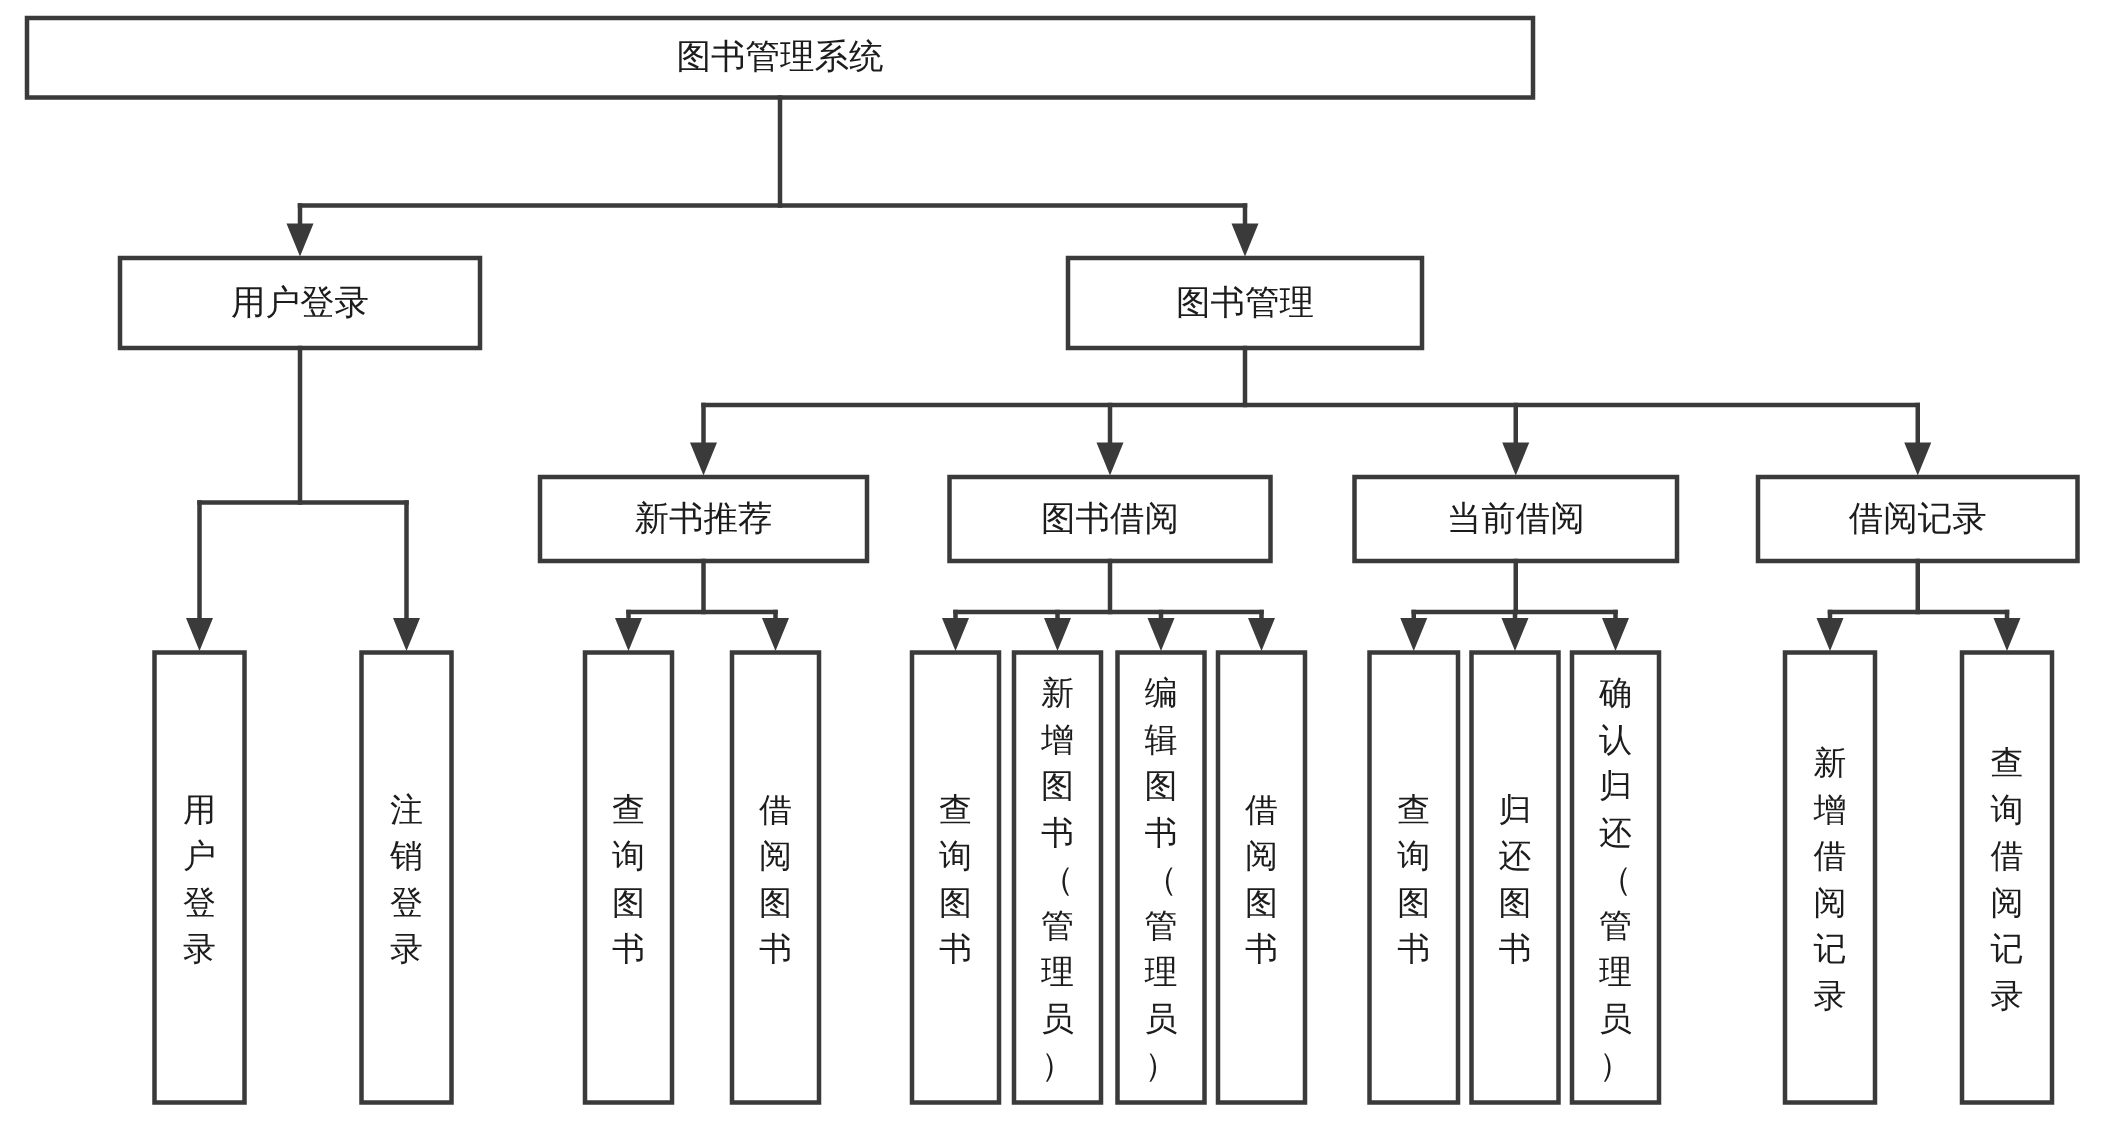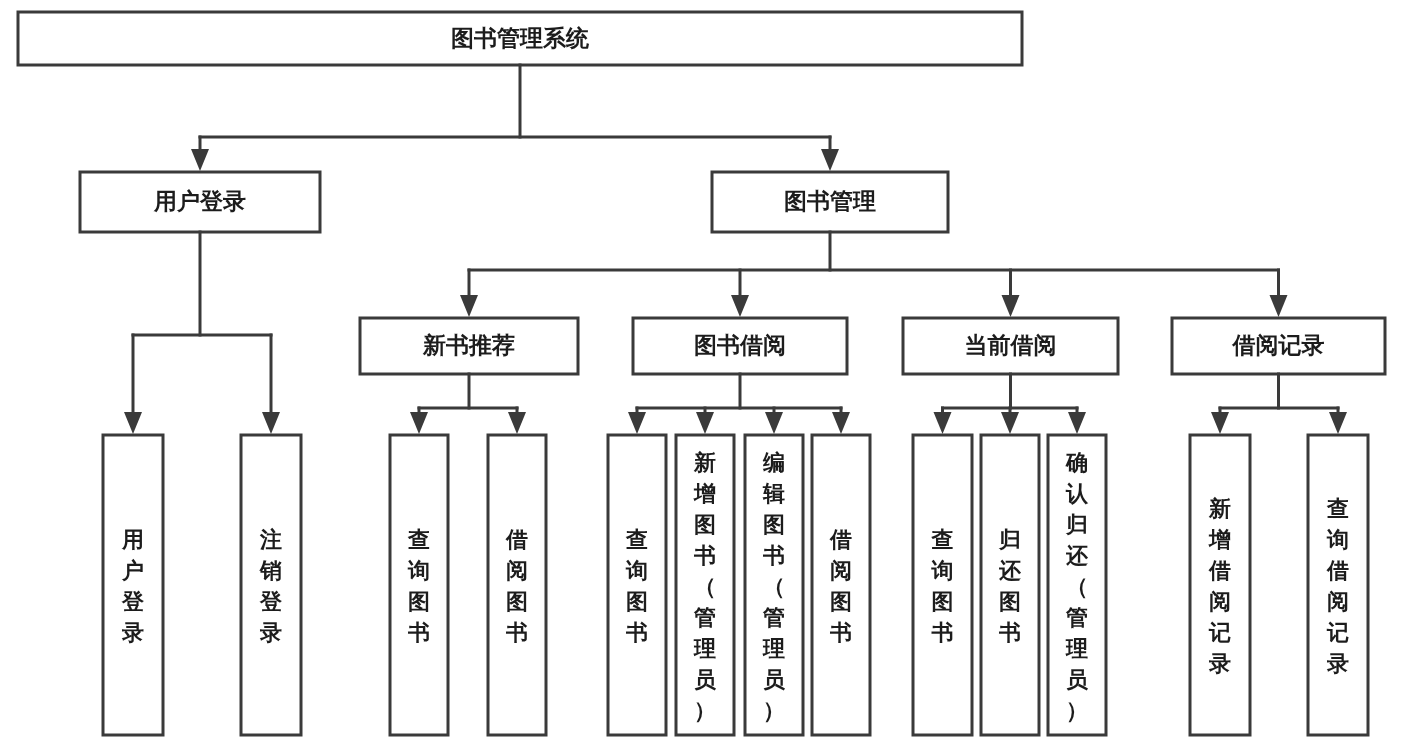--- a/index.html
+++ b/index.html
@@ -10,21 +10,20 @@
   body {
     width: 1405px;
     height: 747px;
     font-family: "Liberation Sans", "DejaVu Sans", sans-serif;
     overflow: hidden;
   }
   #diagram-root {
     position: relative;
     width: 1405px;
     height: 586px;
-    font-weight: bold;
   }
   svg.diagram {
     display: block;
     width: 1405px;
     height: 747px;
   }
   .node-box {
     fill: #ffffff;
     stroke: #3a3a3a;
     stroke-width: 3;

